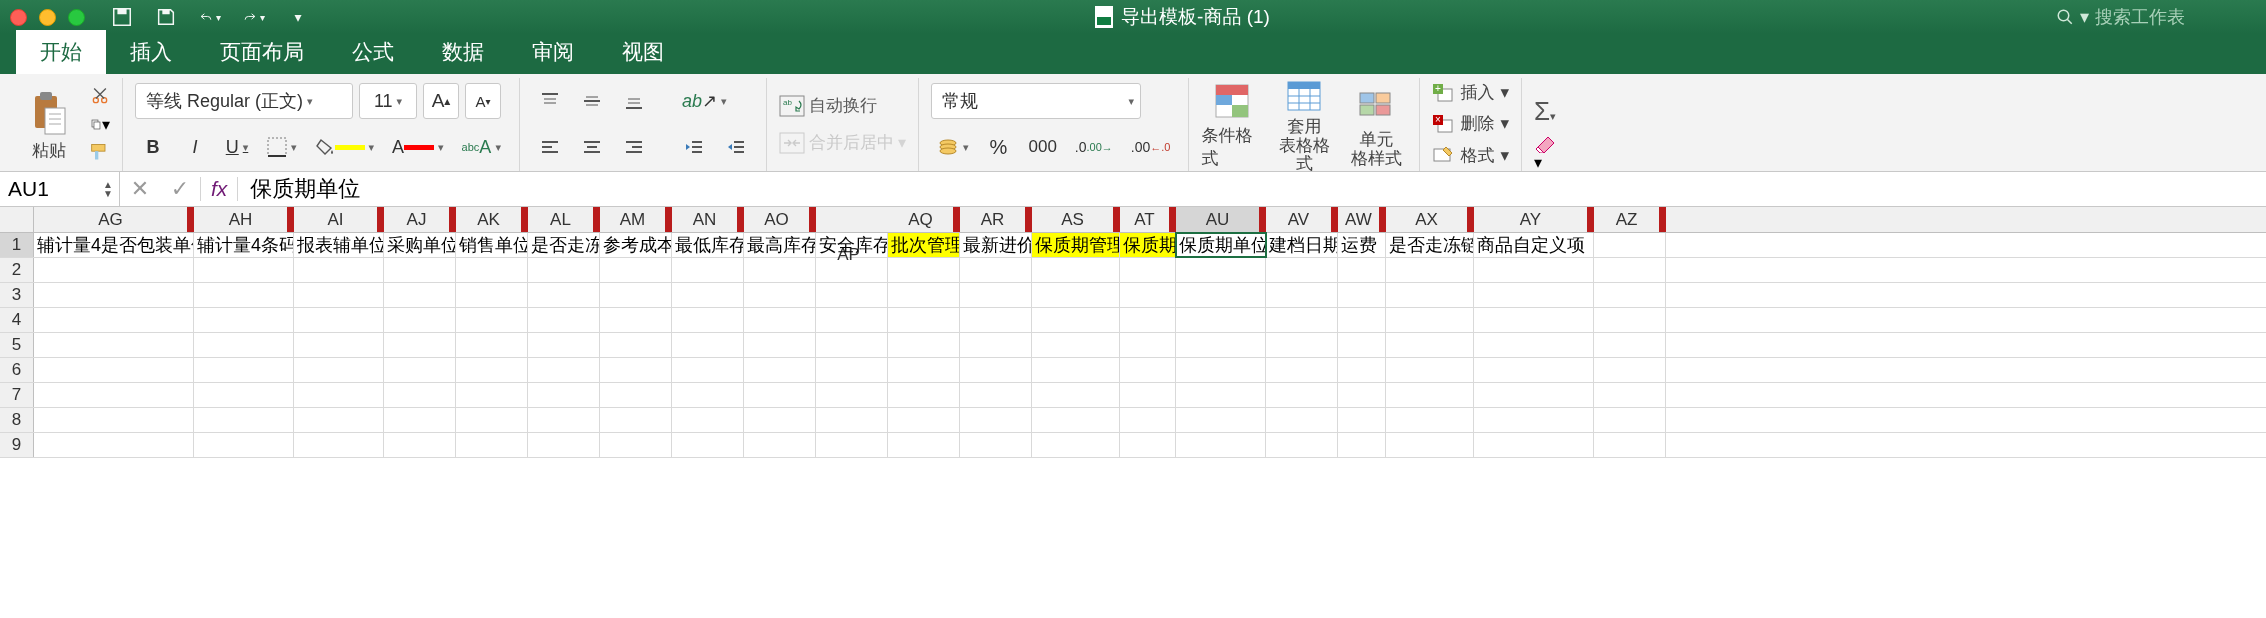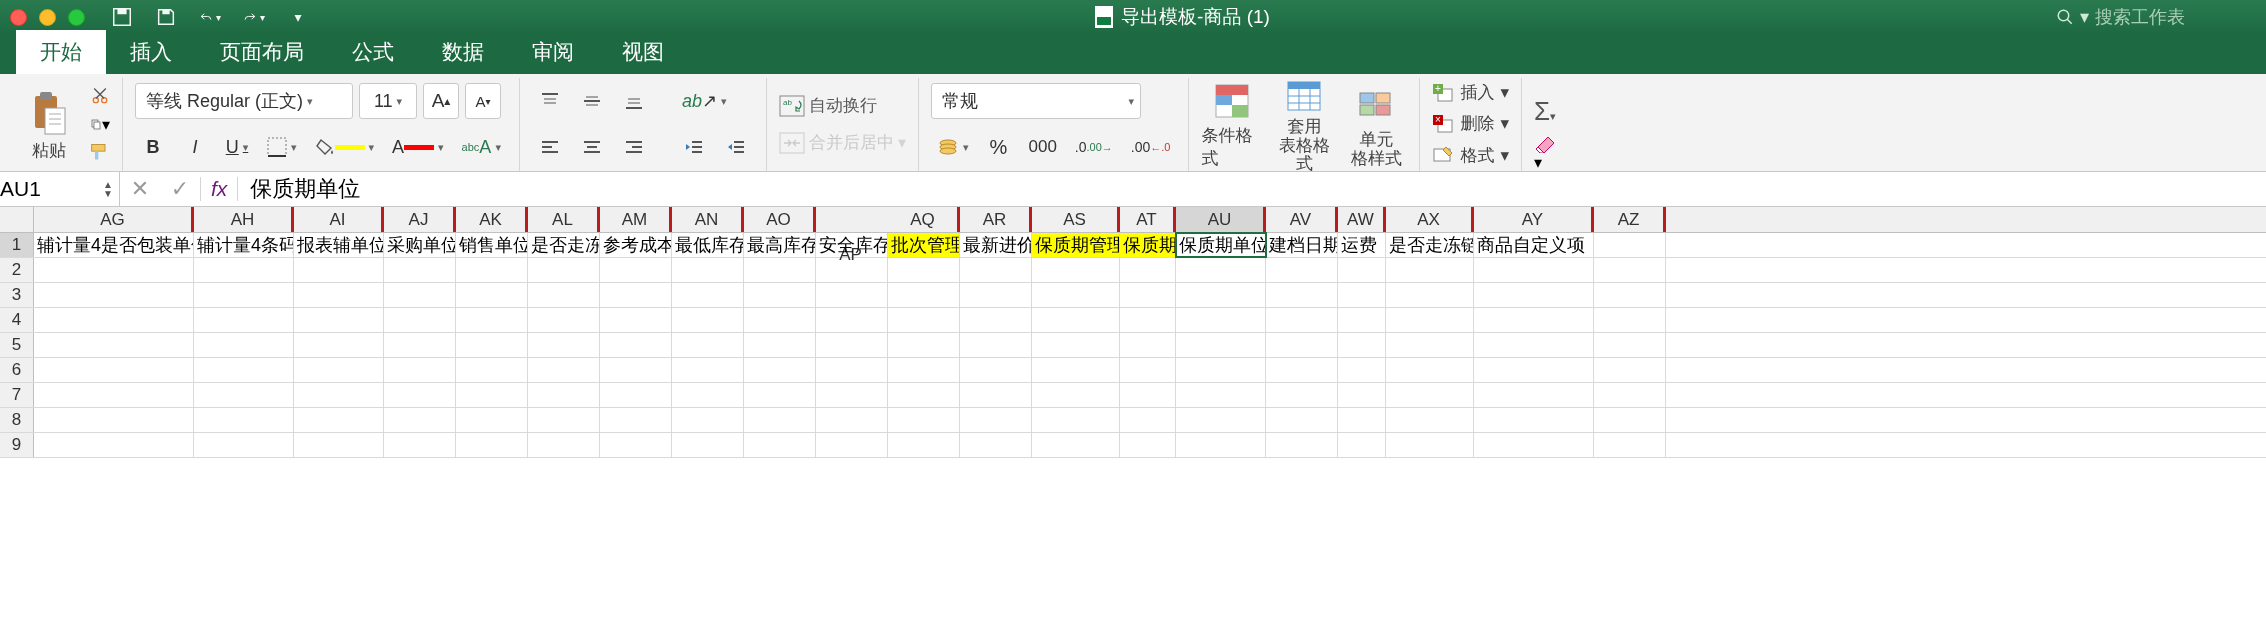--- a/index.html
+++ b/index.html
@@ -43,33 +43,33 @@
 .small-ic{width:20px;height:20px;display:inline-flex;align-items:center;justify-content:center;}
 svg{display:block;}
 .lbl{font-size:17px;color:#5a5a5a;}
 .lbl.dis{color:#a8a8a8;}
 .midrow{display:flex;gap:4px;align-items:center;}
 .cellsbtn{display:flex;align-items:center;gap:6px;font-size:17px;color:#444;height:28px;}
 .autosum { height:90px; display:flex; align-items:flex-start; padding-top:10px;}
 
 
 .fbar { height: 35px; border-bottom:1px solid #c8c8c8; display:flex; align-items:center; }
-.namebox { width:120px; border-right:1px solid #c8c8c8; height:100%; display:flex; align-items:center; padding-left:0; font-size:21px; position:relative;}
+.namebox { width:120px; border-right:1px solid #c8c8c8; height:100%; display:flex; align-items:center; padding-left:8px; font-size:21px; position:relative;}
 .namebox .spin{position:absolute; right:6px; display:flex; flex-direction:column; font-size:10px; color:#555; line-height:9px;}
 .fx-cancel,.fx-ok{width:40px; text-align:center; color:#9a9a9a; font-size:22px;}
 .fx-ok{color:#9a9a9a;}
 .fx-lbl{font-style:italic; font-size:21px; color:#701a75; padding:0 10px;}
 .fbar .fdiv{width:1px;height:70%;background:#d4d4d4;}
 .formula-input{flex:1; border:none; outline:none; font-size:22px; padding-left:12px; color:#000;}
 
 
 .sheet { position:relative; }
 .col-headers { display:flex; height:26px; background:#f0f0f0; border-bottom:1px solid #bfbfbf; }
 .rowhdr-space{width:34px; border-right:1px solid #bfbfbf; background:#f0f0f0;}
-.ch { border-right:3px solid #b91c1c; text-align:center; font-size:17px; color:#333; display:flex; align-items:center; justify-content:center; background:#f0f0f0;}
+.ch { border-right:7px solid #b91c1c; text-align:center; font-size:17px; color:#333; display:flex; align-items:center; justify-content:center; background:#f0f0f0;}
 .ch.sel{background:#d6d6d6;}
 .rows { }
 .r { display:flex; height:25px; border-bottom:1px solid #d9d9d9;}
 .rh { width:34px; border-right:1px solid #bfbfbf; background:#f0f0f0; text-align:center; font-size:17px; color:#333; display:flex; align-items:center; justify-content:center;}
 .rh.sel{background:#d6d6d6;}
 .cell { border-right:1px solid #d9d9d9; font-size:18px; padding:1px 3px; overflow:hidden; white-space:nowrap; display:flex; align-items:center;}
 .cell.hl{background:#ffff00;}
 .cell.selcell{outline:2px solid #1d6f42; outline-offset:-1px; z-index:2; position:relative;}
 </style>
 </head>

